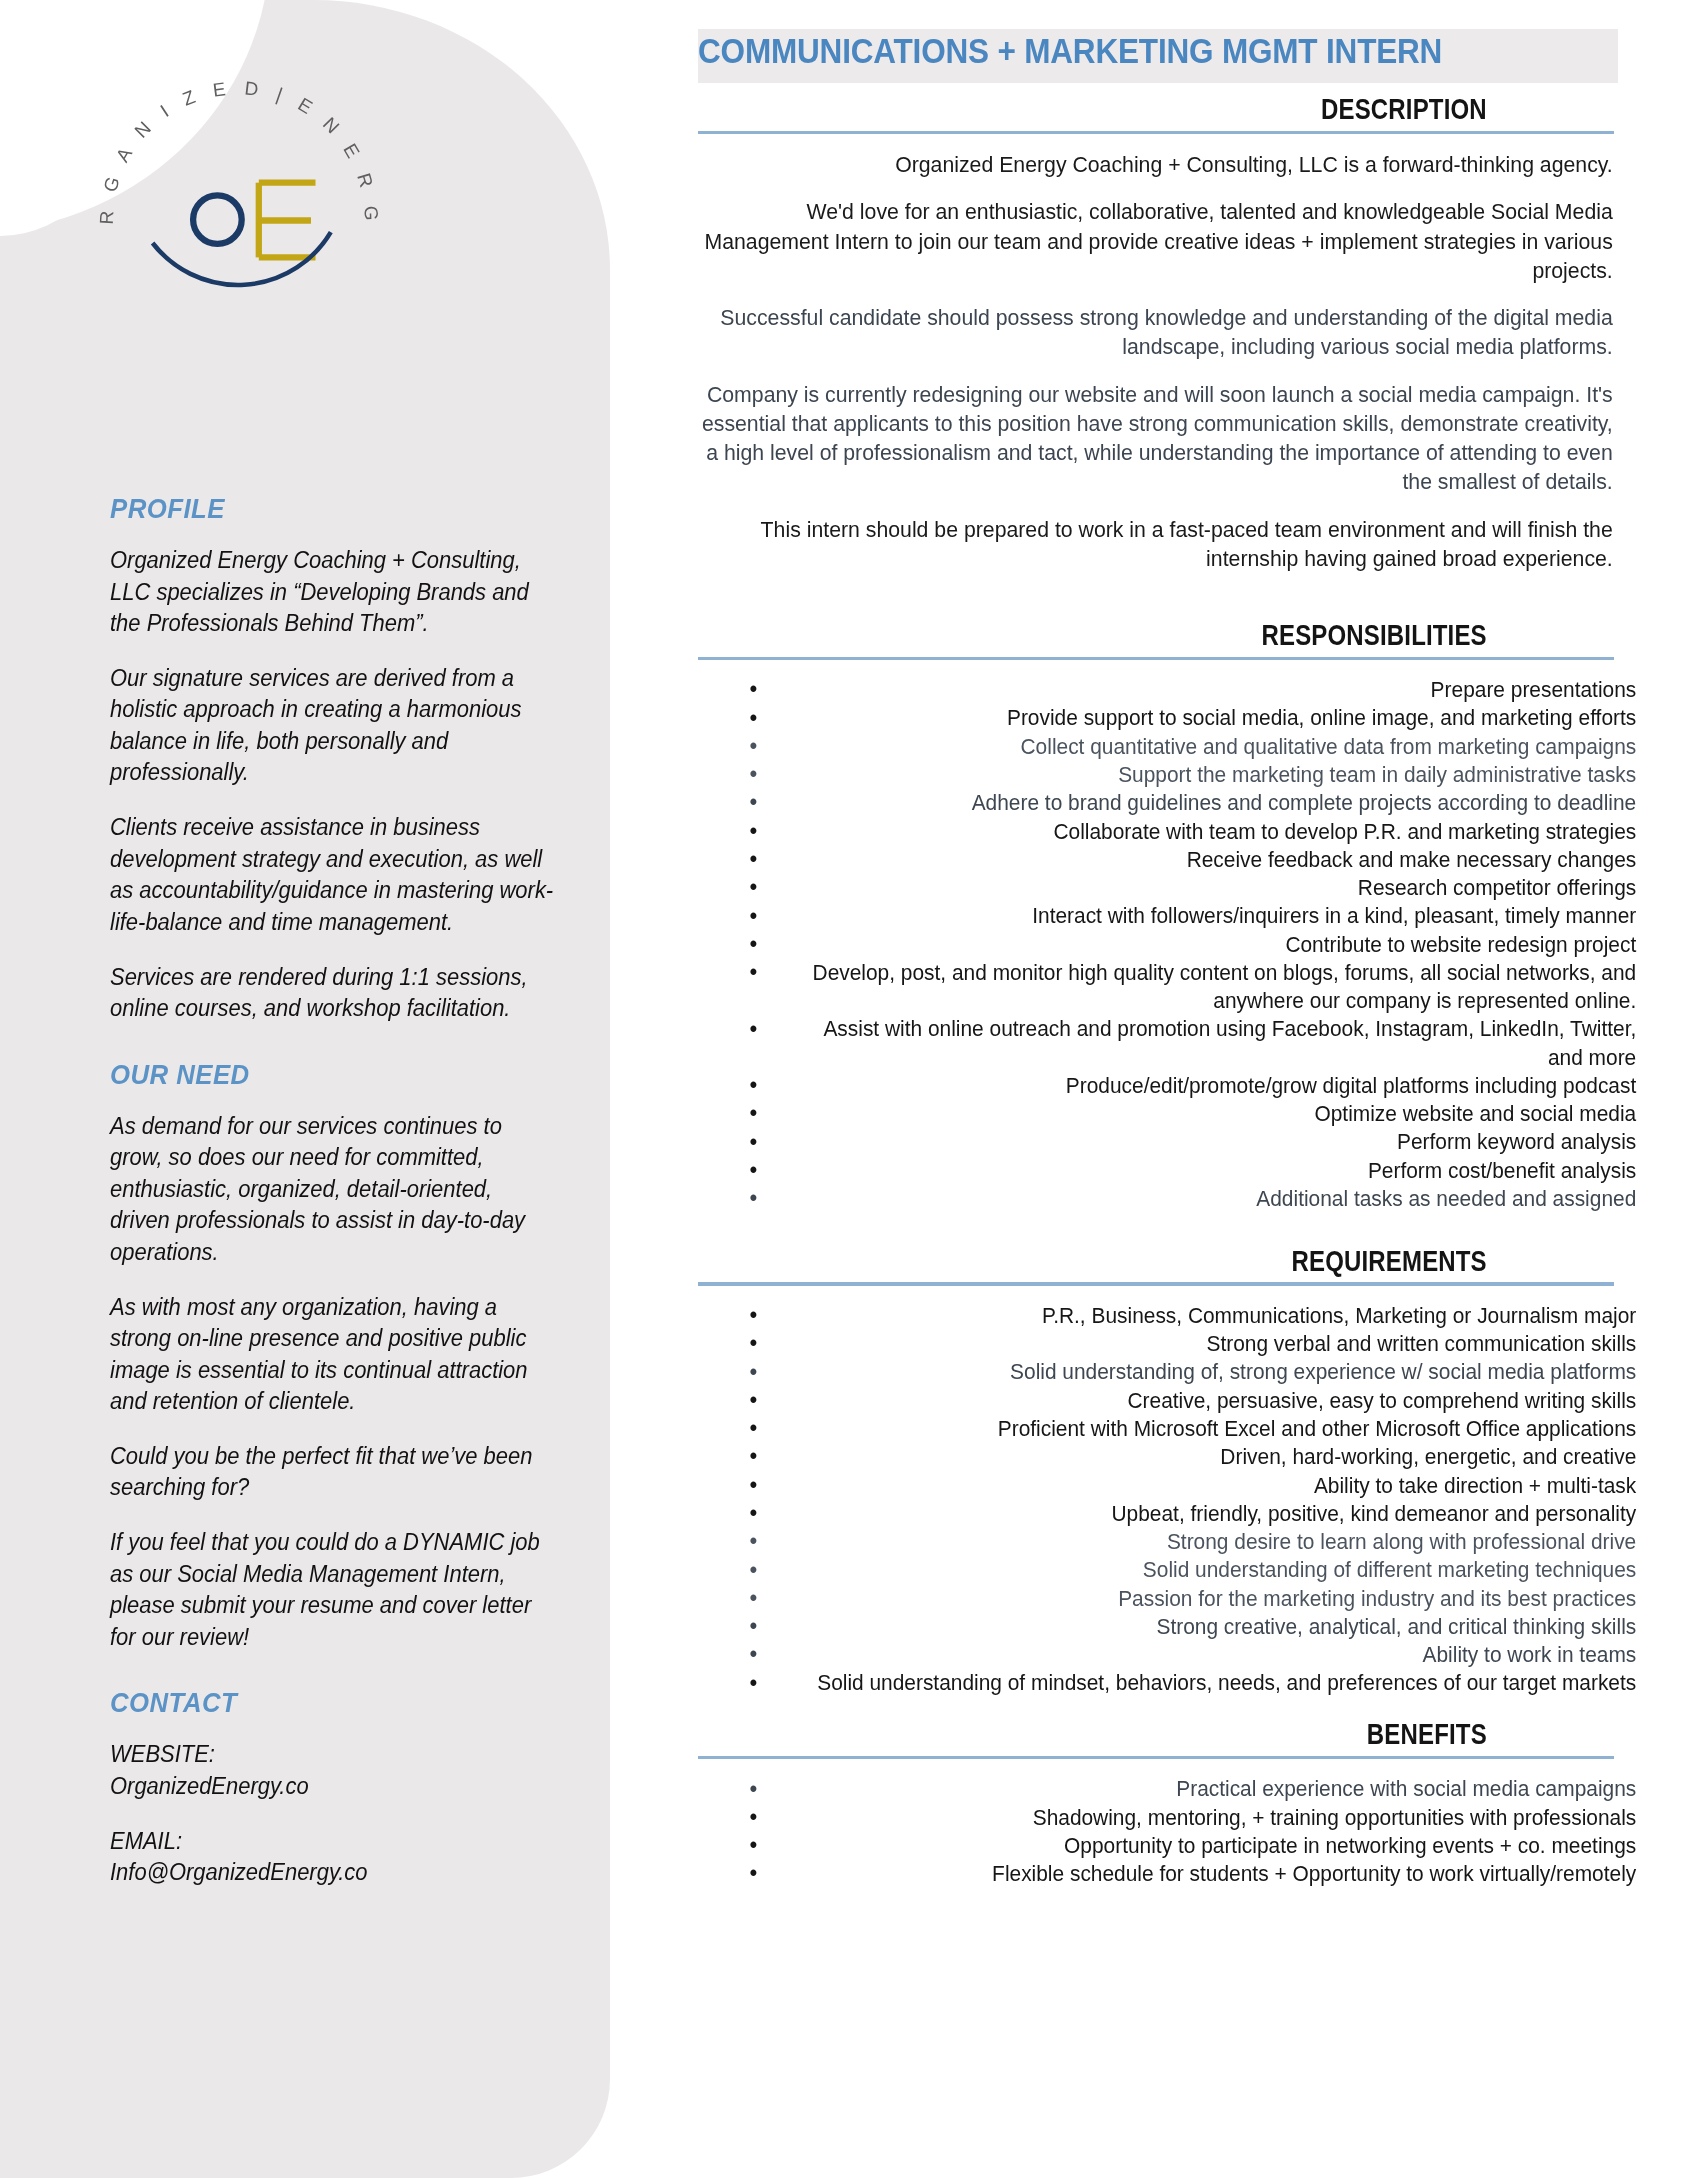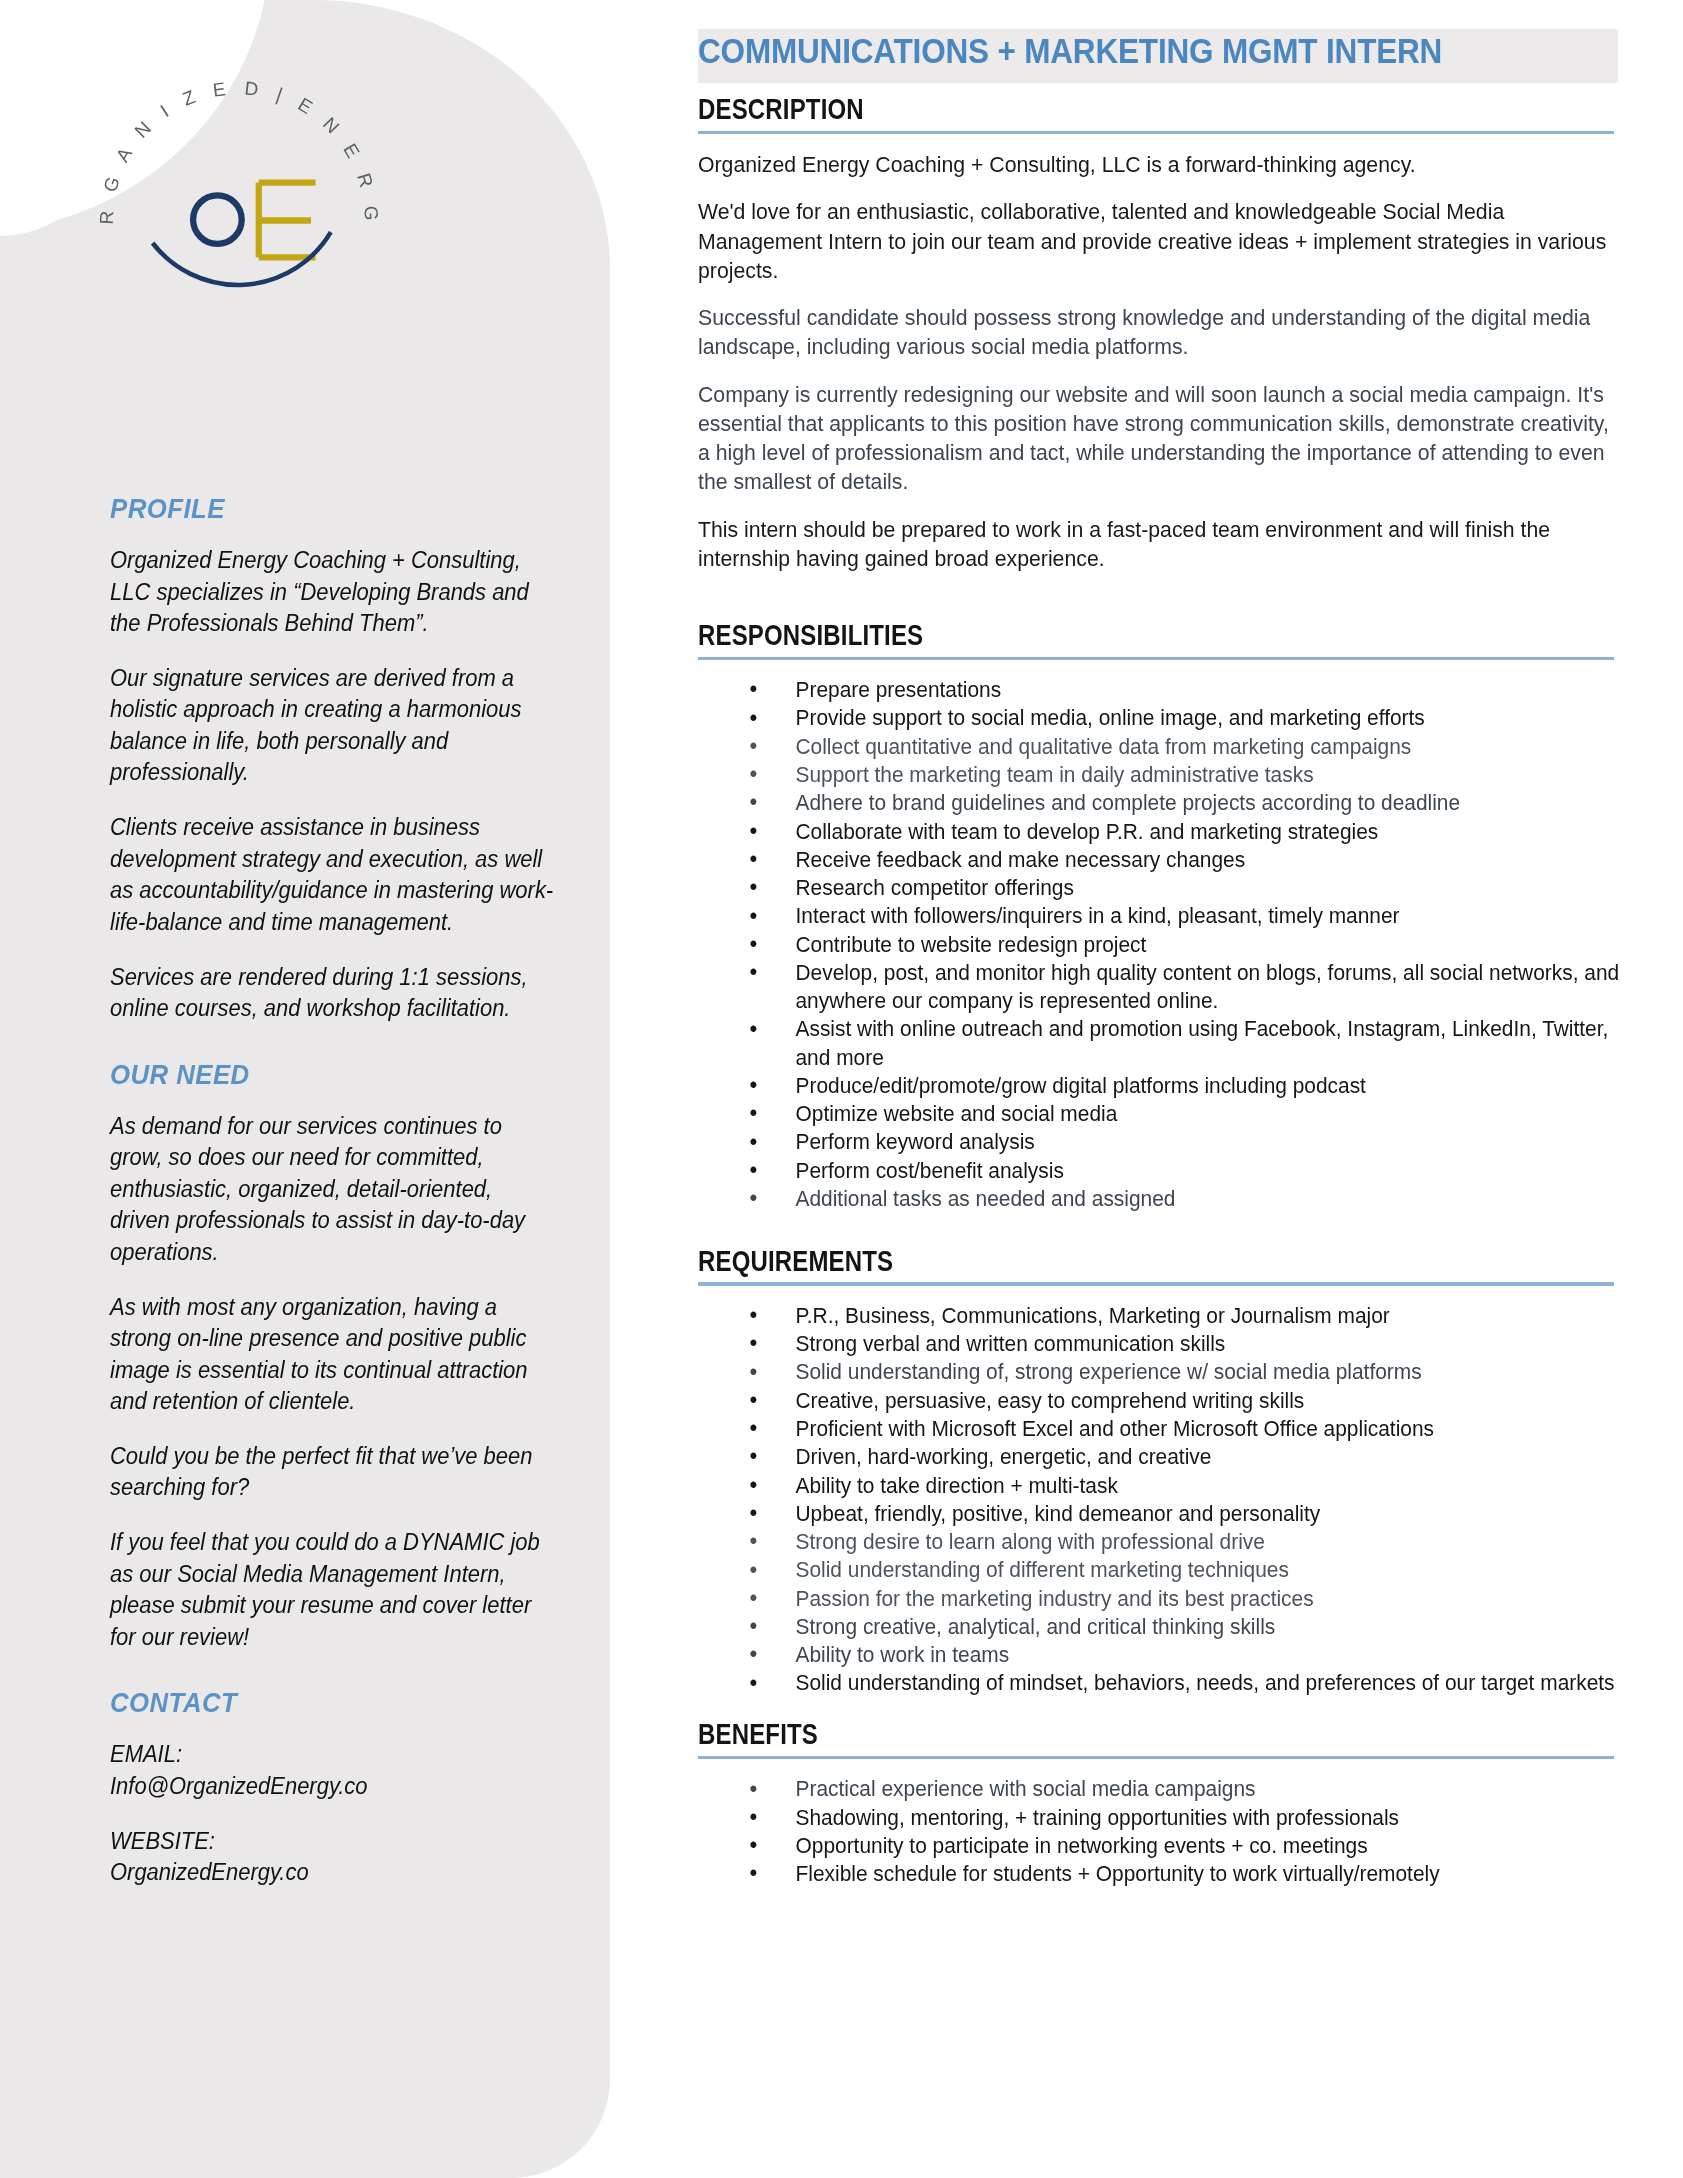--- a/index.html
+++ b/index.html
@@ -112,21 +112,21 @@
     width: 927px;
     color: #4a86c0;
     font-size: 35px;
     font-weight: bold;
     letter-spacing: -0.2px;
     transform: scaleX(0.90);
     transform-origin: left top;
     white-space: nowrap;
   }
 
-  .section { position: relative; }
+  .section { position: relative; text-align: right; }
 
   .sec-heading {
     color: #141414;
     font-size: 30px;
     font-weight: bold;
     letter-spacing: 0.2px;
     transform: scaleX(0.80);
     transform-origin: left bottom;
     white-space: nowrap;
   }
@@ -224,26 +224,26 @@
       <div class="side-heading">OUR NEED</div>
       <div class="side-para">As demand for our services continues to grow, so does our need for committed, enthusiastic, organized, detail-oriented, driven professionals to assist in day-to-day operations.</div>
       <div class="side-para">As with most any organization, having a strong on-line presence and positive public image is essential to its continual attraction and retention of clientele.</div>
       <div class="side-para">Could you be the perfect fit that we’ve been searching for?</div>
       <div class="side-para">If you feel that you could do a DYNAMIC job as our Social Media Management Intern, please submit your resume and cover letter for our review!</div>
     </div>
 
     <div class="side-block">
       <div class="side-heading">CONTACT</div>
       <div class="contact-pair">
+        <div class="side-para tight">WEBSITE:</div>
+        <div class="side-para tight">OrganizedEnergy.co</div>
+      </div>
+      <div class="contact-pair">
         <div class="side-para tight">EMAIL:</div>
         <div class="side-para tight">Info@OrganizedEnergy.co</div>
-      </div>
-      <div class="contact-pair">
-        <div class="side-para tight">WEBSITE:</div>
-        <div class="side-para tight">OrganizedEnergy.co</div>
       </div>
     </div>
 
   </div>
 
   <div id="main">
 
     <div id="title-band"></div>
     <div id="doc-title">COMMUNICATIONS + MARKETING MGMT INTERN</div>
 

